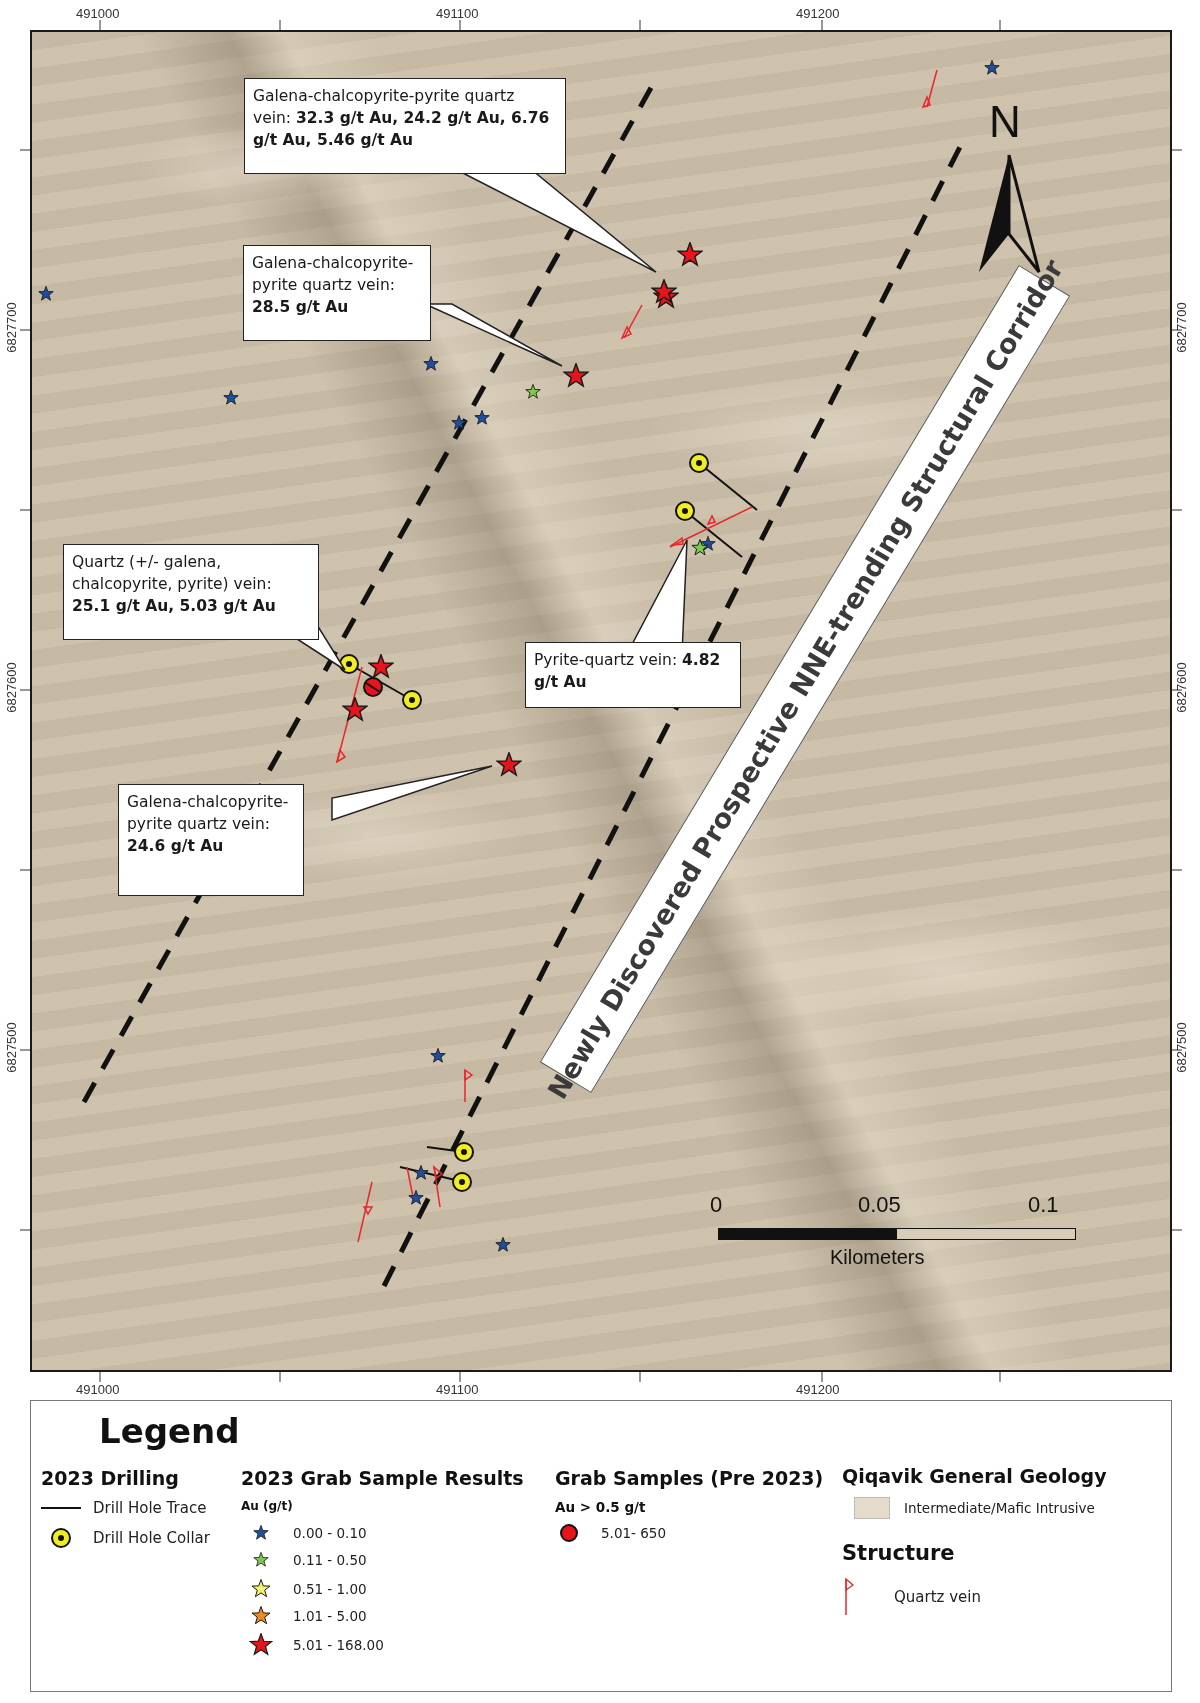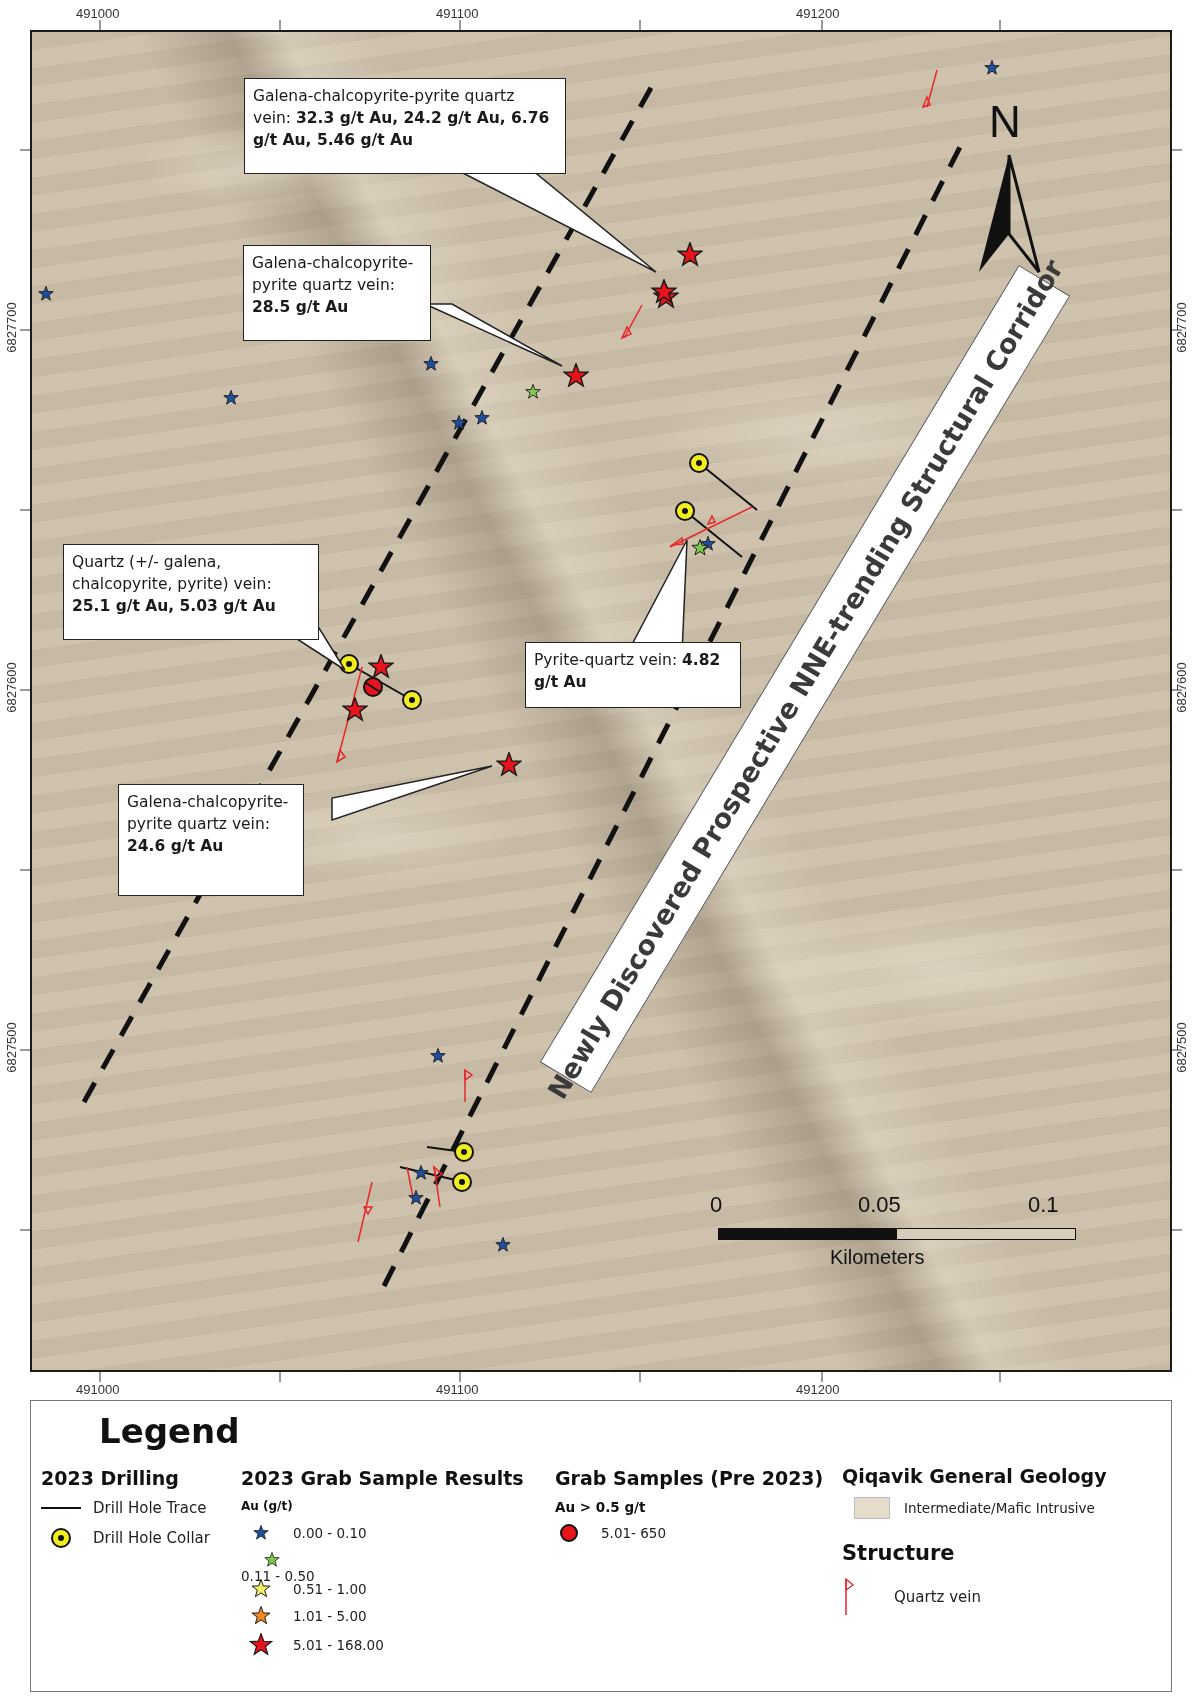--- a/index.html
+++ b/index.html
@@ -262,21 +262,21 @@
   <div class="lg-h" style="left:210px;top:66px;">2023 Grab Sample Results</div>
   <div class="lg-sub" style="left:210px;top:98px;">Au (g/t)</div>
   <div class="lg-item small" style="left:210px;top:124px;">
     <span class="sym">
         <svg width="16" height="16" viewBox="-10 -10 20 20">
           <polygon points="0,-9.5 2.3,-3.1 9,-2.9 3.7,1.2 5.6,7.7 0,3.9 -5.6,7.7 -3.7,1.2 -9,-2.9 -2.3,-3.1" fill="#1f4e9c" stroke="#1a1a1a"></polygon>
         </svg>
       </span>
     <span>0.00 - 0.10</span>
   </div>
-  <div class="lg-item small" style="left:210px;top:151px;flex-direction:column;">
+  <div class="lg-item small" style="left:210px;top:151px;">
     <span class="sym">
         <svg width="16" height="16" viewBox="-10 -10 20 20">
           <polygon points="0,-9.5 2.3,-3.1 9,-2.9 3.7,1.2 5.6,7.7 0,3.9 -5.6,7.7 -3.7,1.2 -9,-2.9 -2.3,-3.1" fill="#7ec850" stroke="#1a1a1a"></polygon>
         </svg>
       </span>
     <span>0.11 - 0.50</span>
   </div>
   <div class="lg-item small" style="left:210px;top:178px;">
     <span class="sym">
         <svg width="20" height="20" viewBox="-10 -10 20 20">

